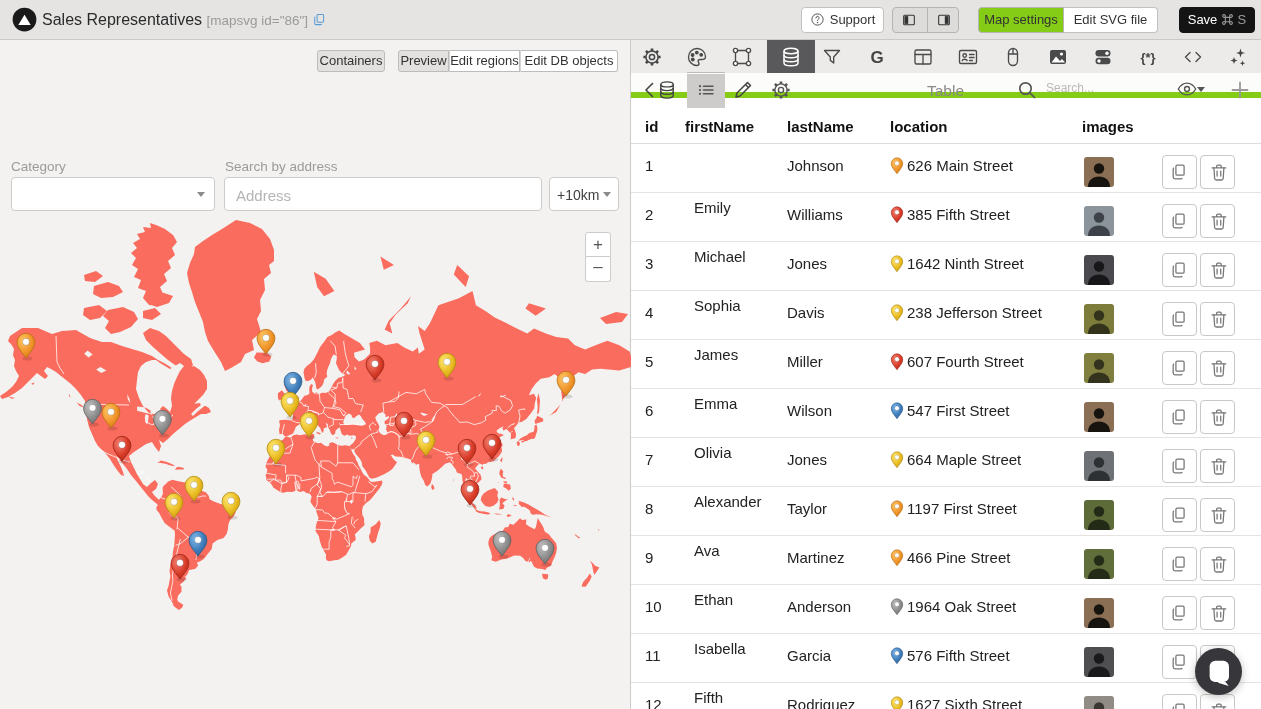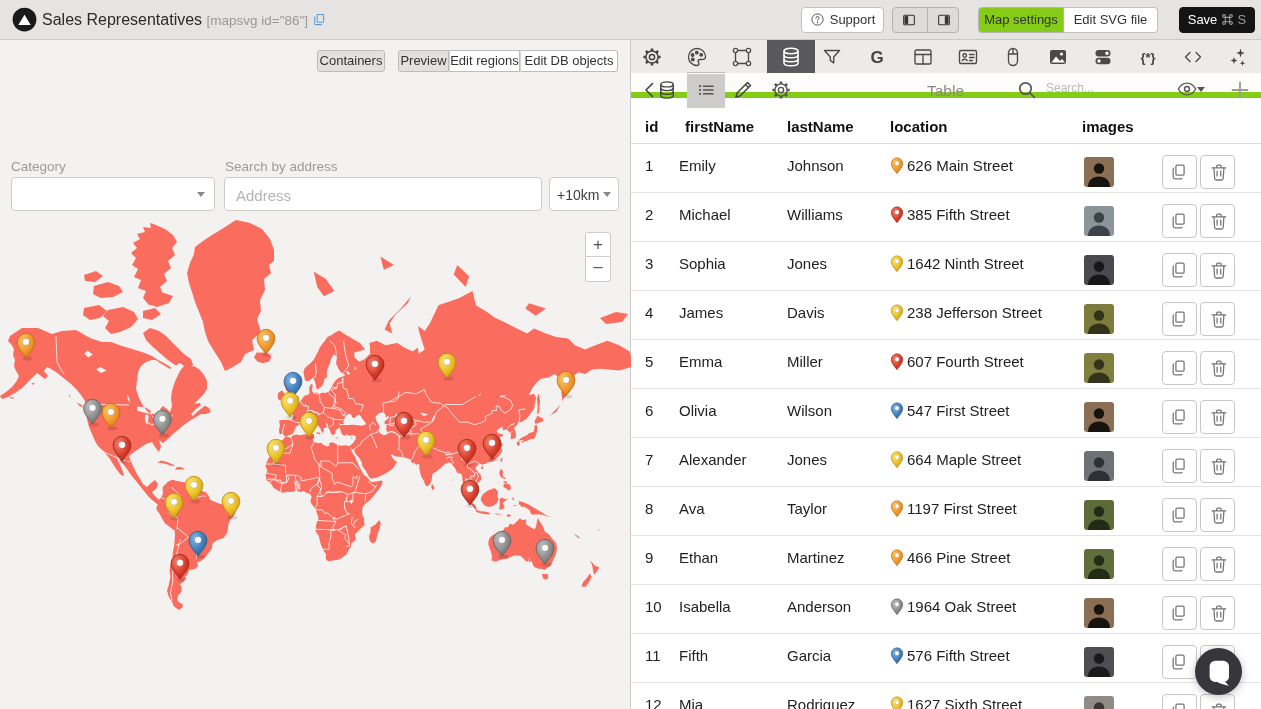--- a/index.html
+++ b/index.html
@@ -24,21 +24,21 @@
 #stool { position:absolute; left:0; top:33px; width:630px; height:25px; background:#fcfcfb; border-bottom:6px solid #84cc16; }
 .sicon { position:absolute; top:5px; }
 #listsel { position:absolute; left:56px; top:1px; width:38px; height:34px; background:#cdcccb; }
 #tablehdr { position:absolute; left:0; top:68px; width:630px; height:36px; border-bottom:1px solid #dddcdb; font-weight:bold; font-size:15px; color:#111; }
 #tablehdr div { position:absolute; top:50%; transform:translateY(-50%); white-space:nowrap; }
 .trow > div { position:absolute; white-space:nowrap; }
 .c-id,.c-fn,.c-ln,.c-loc { top:13px; }
 .c-img { top:13px; }
 #tbody { position:absolute; left:0; top:104px; width:630px; height:565px; overflow:hidden; }
 .trow { position:relative; width:630px; height:49px; border-bottom:1px solid #e4e3e2; font-size:15px; color:#222; }
-.c-id { left:14px; } .c-fn { left:48px; } .c-ln { left:156px; } .c-loc { left:259px; }
+.c-id { left:14px; } .c-fn { left:63px;margin-top:42px; } .c-ln { left:156px; } .c-loc { left:259px; }
 .c-img { left:453px; }
 .rbtn { top:11px; width:35px; height:34px; border:1px solid #c9c8c7; border-radius:4px; background:#fff; }
 .rbtn svg { position:absolute; left:7px; top:6px; }
 #hdr-id { left:14px; } #hdr-fn { left:54px; } #hdr-ln { left:156px; } #hdr-loc { left:259px; } #hdr-img { left:451px; }
 #chat { position:absolute; left:1195px; top:648px; width:47px; height:47px; border-radius:50%; background:#37363a; z-index:40; box-shadow:0 2px 8px rgba(0,0,0,0.25); }
 #chat svg { position:absolute; left:9px; top:9px; }
 </style></head>
 <body>
 <div id="topbar">
   <div id="logo"><svg width="25" height="25" viewBox="0 0 32 32">

